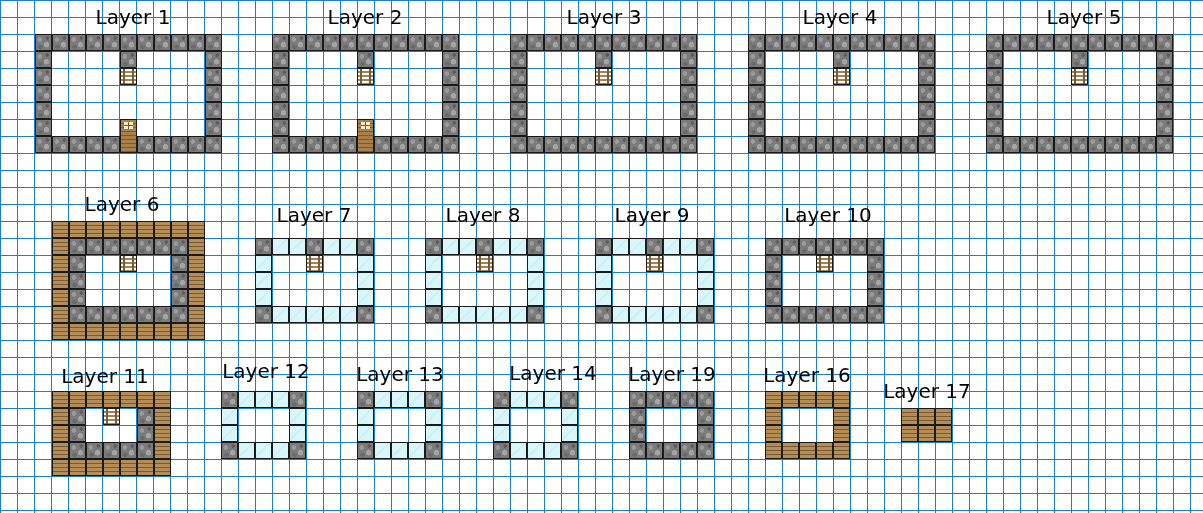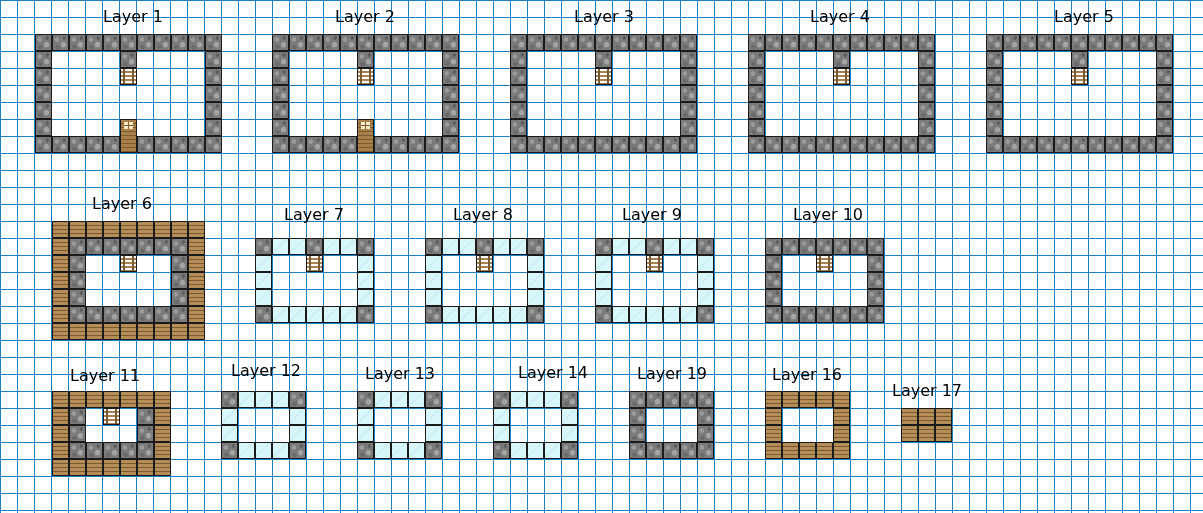--- a/index.html
+++ b/index.html
@@ -8,21 +8,21 @@
     background-color: #ffffff;
     background-image:
       linear-gradient(to right, #1b80c9 1.5px, transparent 1.5px),
       linear-gradient(to bottom, #1b80c9 1.5px, transparent 1.5px);
     background-size: 17px 17px;
     background-position: 0px 0px;
     font-family: "DejaVu Sans", sans-serif;
   }
   .layer { position: absolute; }
   .layer-label {
-    position: absolute; white-space: nowrap; font-size: 16px; color: #000;
+    position: absolute; white-space: nowrap; font-size: 20px; color: #000;
     transform: translateX(-50%); line-height: 18px;
   }
   .grid { position: absolute; display: grid; }
   .cell { width: 17px; height: 17px; box-sizing: border-box; position: relative; }
   .cell.C, .cell.W, .cell.G, .cell.L, .cell.D { border: 1px solid #1a1a1a; }
   .cell.C {
     background-color: #7b7b7b;
     background-image:
       radial-gradient(circle at 25% 30%, #9a9a9a 0 2px, transparent 2.5px),
       radial-gradient(circle at 70% 65%, #a4a4a4 0 2.5px, transparent 3px),

